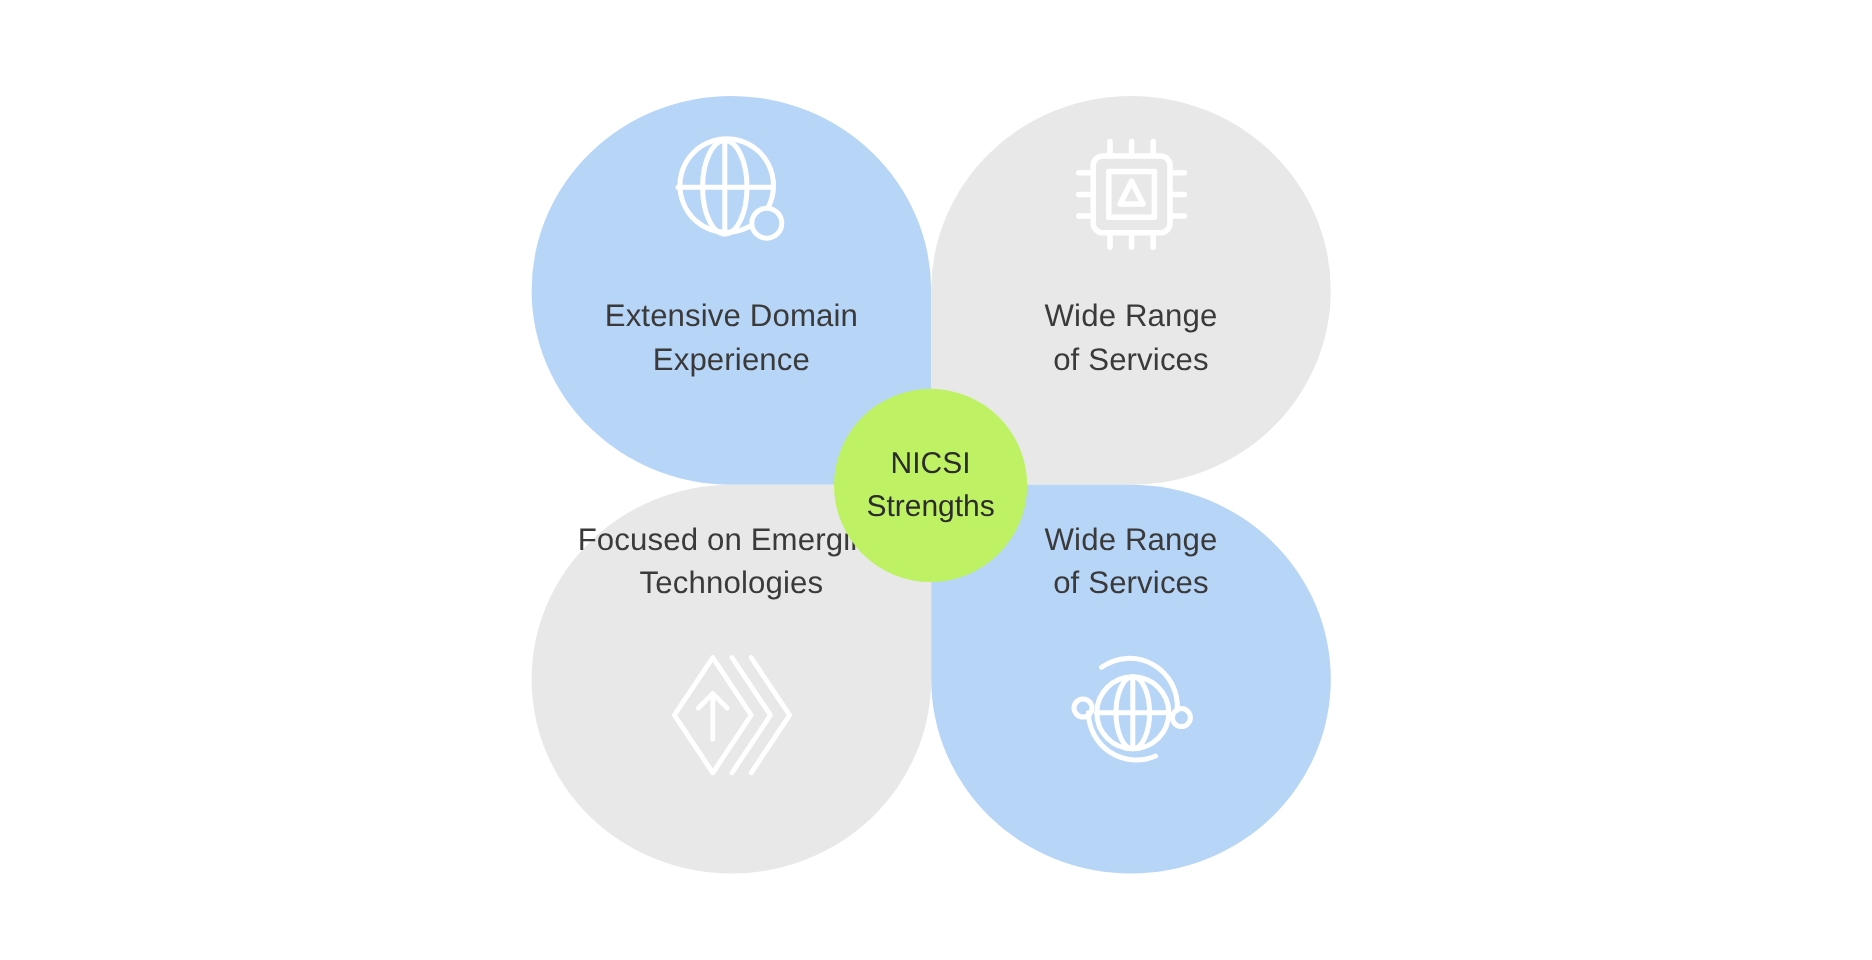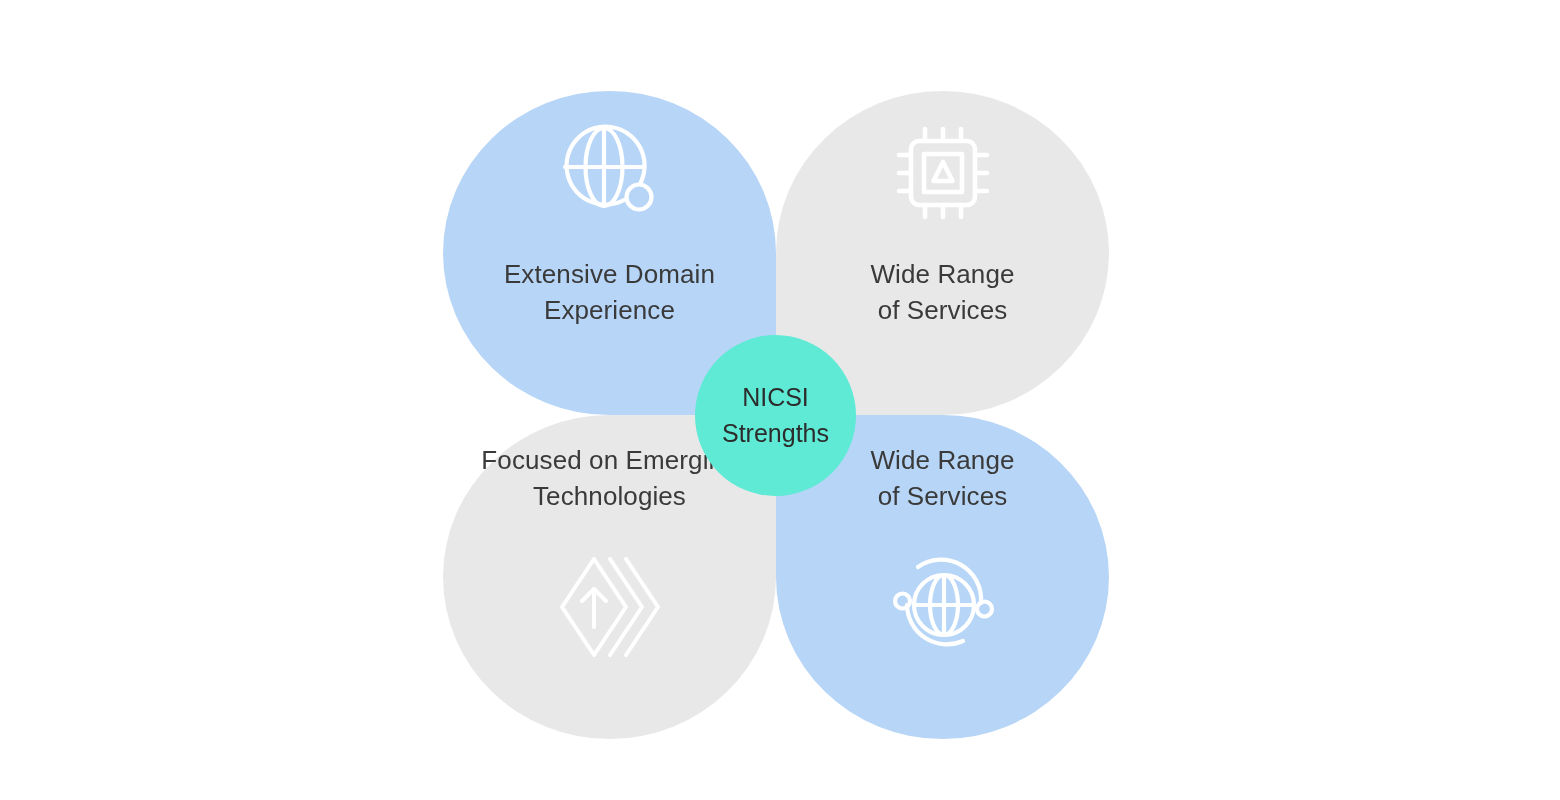--- a/index.html
+++ b/index.html
@@ -12,21 +12,20 @@
     height: 800px;
     font-family: "Liberation Sans", sans-serif;
     overflow: hidden;
   }
 
   #diagram-root {
     position: relative;
     width: 1560px;
     height: 636px;
     background: #ffffff;
-    margin-top: 11px;
   }
 
   
   .petal-cluster {
     position: absolute;
     left: 443px;
     top: 80px;
     width: 666px;
     height: 648px;
   }
@@ -83,21 +82,21 @@
   .petal.br .petal-icon { margin-top: 38px; }
 
   
   .hub {
     position: absolute;
     left: 695px;
     top: 324px;
     width: 161px;
     height: 161px;
     border-radius: 50%;
-    background: #5eead4;
+    background: #bef264;
     display: flex;
     align-items: center;
     justify-content: center;
   }
   .hub-label {
     color: #2c2c2c;
     font-size: 25px;
     line-height: 1.42;
     font-weight: 400;
     text-align: center;

